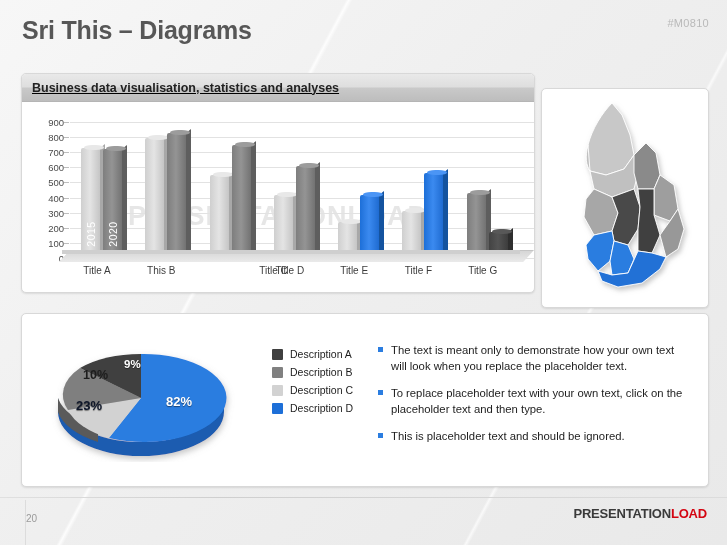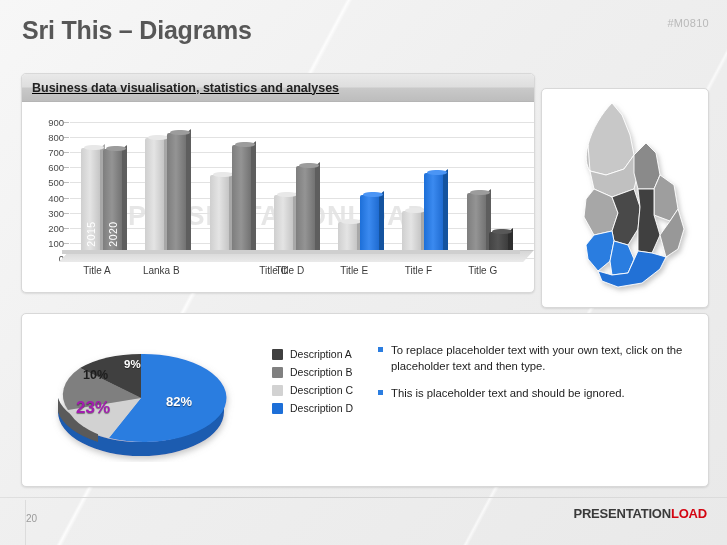--- a/index.html
+++ b/index.html
@@ -281,21 +281,21 @@
             <div class="bar c-dark" title="Title G · 2020 · 170" style="height: 25.6889px;">
               <div class="face"></div>
               <div class="side"></div>
               <div class="top"></div>
             </div>
           </div>
         </div>
       <div id="floor"></div>
       <div id="floor-front"></div>
     <div class="xlabel" style="left: 75px;">Title A</div>
-        <div class="xlabel" style="left: 139.286px;">Lanka B</div>
+        <div class="xlabel" style="left: 139.286px;">This B</div>
         <div class="xlabel" style="left: 203.571px; margin-left: 48px;">Title C</div>
         <div class="xlabel" style="left: 267.857px;">Title D</div>
         <div class="xlabel" style="left: 332.143px;">Title E</div>
         <div class="xlabel" style="left: 396.429px;">Title F</div>
         <div class="xlabel" style="left: 460.714px;">Title G</div>
       </div>
   </div>
 
   <div class="card" id="map-card">
     <svg viewBox="0 0 166 218">
@@ -335,21 +335,21 @@
           <path d="M12 66 L12 80 A83 44 0 0 0 52 110 L52 96 A83 44 0 0 1 12 66 Z" fill="#5a5a5a"></path>
 
           <path fill="#2b7de0" d="M95 66 L95 22 A83 44 0 0 1 63 106 Z"></path>
           <path fill="#2b7de0" d="M95 66 L95 22 A83 44 0 1 1 63 106 Z"></path>
           <path fill="#d2d2d2" d="M95 66 L63 106 A83 44 0 0 1 22 78 Z"></path>
           <path fill="#7f7f7f" d="M95 66 L22 78 A83 44 0 0 1 34 36 Z"></path>
           <path fill="#3f3f3f" d="M95 66 L34 36 A83 44 0 0 1 95 22 Z"></path>
         </g>
       </svg>
       <div class="pie-label" style="left:120px;top:62px;font-size:13px;">82%</div>
-      <div class="pie-label dk" style="left:30px;top:66px;font-size:17px;color:#a21caf;text-shadow:0 1px 1px rgba(0,0,0,.45);">23%</div>
+      <div class="pie-label dk" style="left:30px;top:66px;font-size:13px;color:#0f172a;text-shadow:0 1px 1px rgba(0,0,0,.45);">23%</div>
       <div class="pie-label dk" style="left:37px;top:36px;font-size:12.5px;">10%</div>
       <div class="pie-label" style="left:78px;top:26px;font-size:11.5px;">9%</div>
     </div>
 
     <div id="pie-legend">
       <div class="legend-row">
         <span class="swatch" style="background:#3f3f3f"></span>
         <span class="legend-text">Description A</span>
       </div>
       <div class="legend-row">
@@ -362,20 +362,24 @@
       </div>
       <div class="legend-row">
         <span class="swatch" style="background:#1d6fd8"></span>
         <span class="legend-text">Description D</span>
       </div>
     </div>
 
     <div id="bullets">
       <div class="bullet">
         <span class="bullet-mark"></span>
+        <span class="bullet-text">The text is meant only to demonstrate how your own text will look when you replace the placeholder text.</span>
+      </div>
+      <div class="bullet">
+        <span class="bullet-mark"></span>
         <span class="bullet-text">To replace placeholder text with your own text, click on the placeholder text and then type.</span>
       </div>
       <div class="bullet">
         <span class="bullet-mark"></span>
         <span class="bullet-text">This is placeholder text and should be ignored.</span>
       </div>
     </div>
   </div>
 
   <div id="footer-rule"></div>

